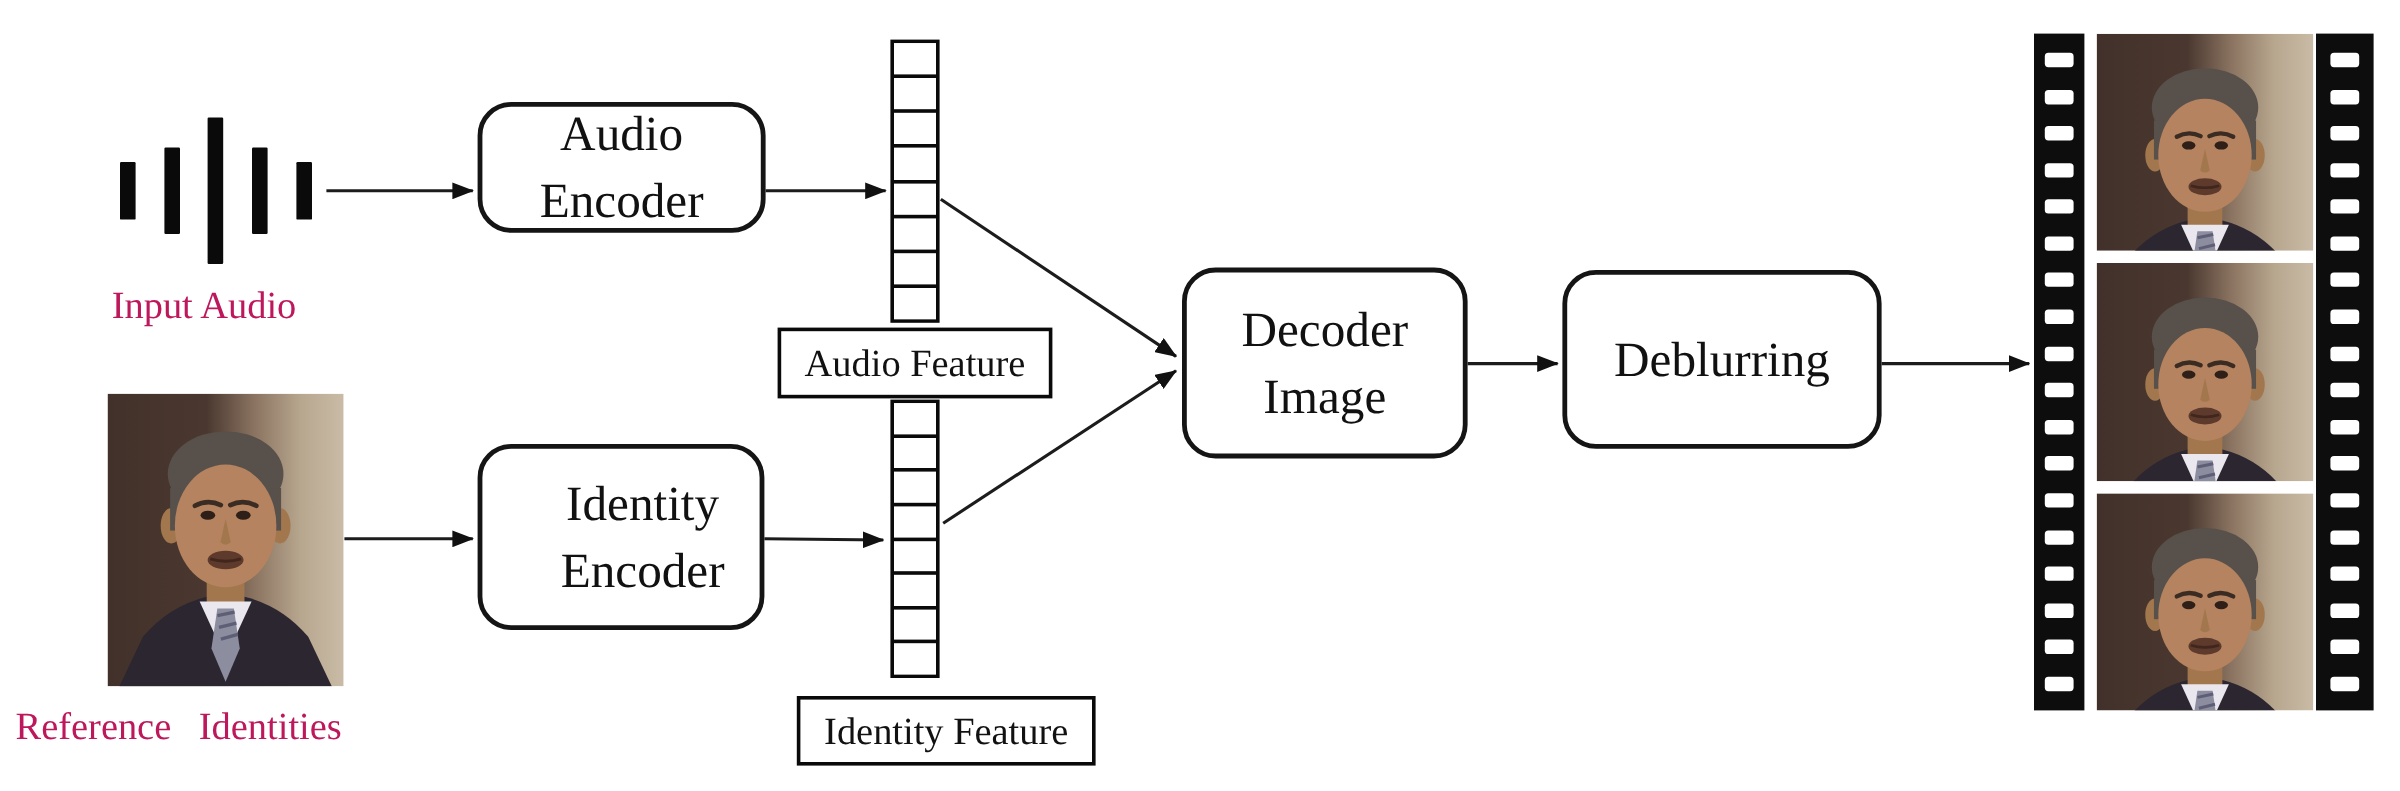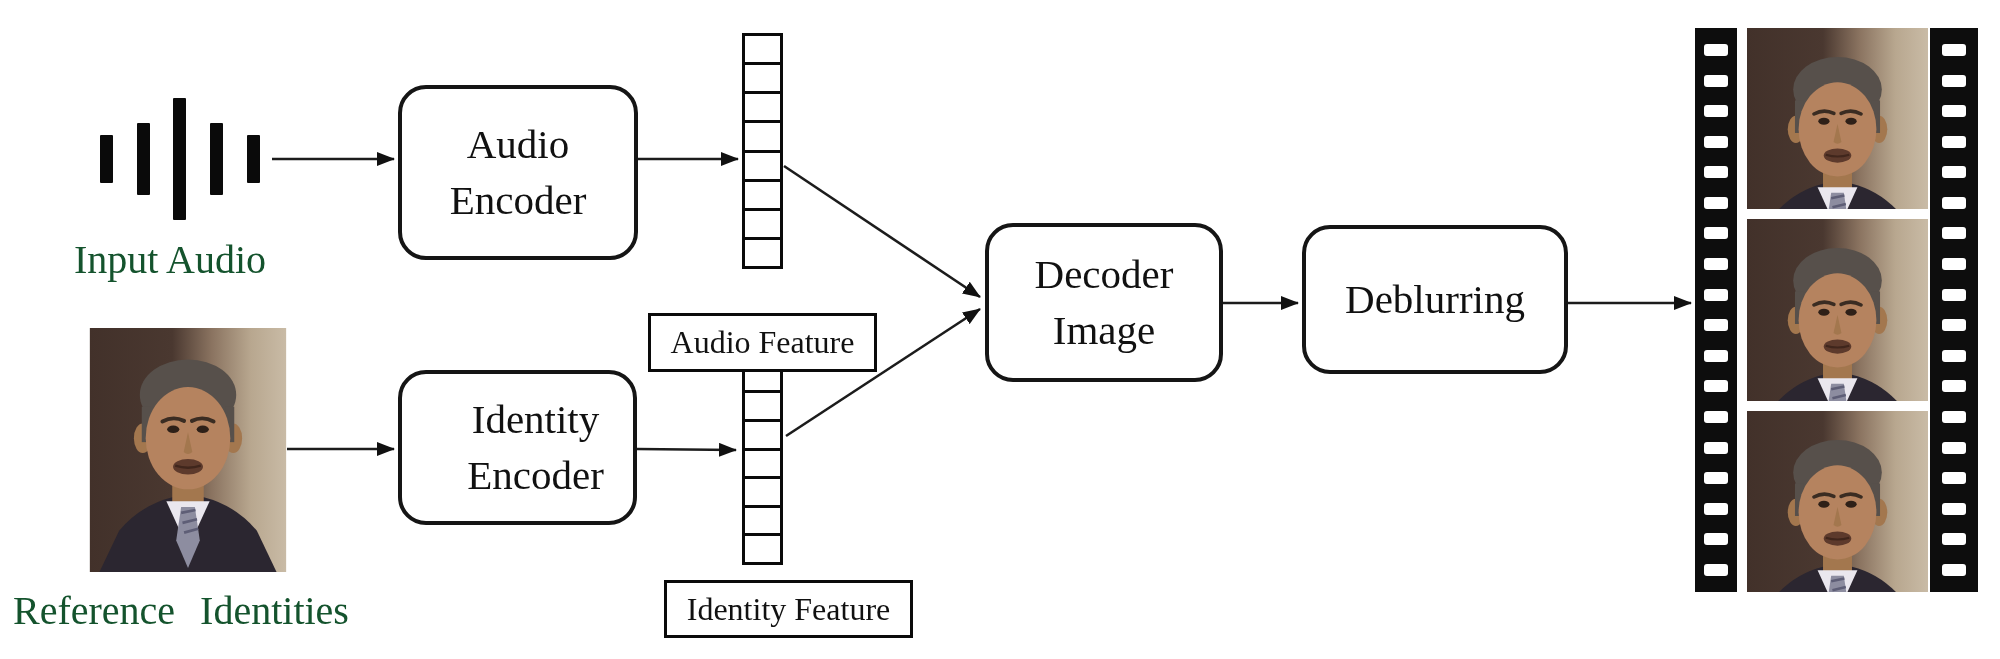--- a/index.html
+++ b/index.html
@@ -12,53 +12,53 @@
   
   #audio-icon { position:absolute; left:95px; top:95px; width:170px; height:128px; }
   .wave-bar { position:absolute; width:13px; background:#0a0a0a; border-radius:1px; }
   .wb1 { left:5px;   top:40px; height:48px; }
   .wb2 { left:42px;  top:28px; height:72px; }
   .wb3 { left:78px;  top:3px;  height:122px; }
   .wb4 { left:115px; top:28px; height:72px; }
   .wb5 { left:152px; top:40px; height:48px; }
 
   
-  .caption { position:absolute; font-size:40px; color:#14532d; white-space:nowrap; }
+  .caption { position:absolute; font-size:32px; color:#be185d; white-space:nowrap; }
   #input-audio-label { left:40px; top:236px; width:260px; text-align:center; }
   #reference-label   { left:13px; top:587px; word-spacing:15px;text-align:right; }
 
   
   .module-box {
     position:absolute; box-sizing:border-box; background:#fff;
     border:4px solid #151515; border-radius:28px;
     display:flex; flex-direction:column; align-items:center; justify-content:center;
     font-size:41px; line-height:1.36; text-align:center;
   }
-  #audio-encoder    { left:398px;  top:85px;  width:240px; height:175px; }
+  #audio-encoder    { left:398px;  top:85px;  width:240px; height:109px; }
   #identity-encoder { left:398px;  top:370px; width:239px; height:155px;padding-left:36px; }
   #image-decoder    { left:985px;  top:223px; width:238px; height:159px; }
   #deblurring       { left:1302px; top:225px; width:266px; height:149px; }
 
   
   .feature-column {
     position:absolute; box-sizing:border-box; width:41px; background:#fff;
     border:3px solid #0a0a0a; display:flex; flex-direction:column;
   }
   #audio-feature-column    { left:742px; top:33px;  height:236px; }
   #identity-feature-column { left:742px; top:333px; height:232px; }
   .feature-cell { flex:1 1 0; border-top:3px solid #0a0a0a; background:#fff; }
   .feature-cell:first-child { border-top:none; }
 
   
   .feature-label {
     position:absolute; box-sizing:border-box; background:#fff;
     border:3px solid #0a0a0a; display:flex; align-items:center; justify-content:center;
     font-size:32px; white-space:nowrap;
   }
-  #audio-feature-label    { left:648px; top:273px; width:229px; height:59px;margin-top:40px; }
+  #audio-feature-label    { left:648px; top:273px; width:229px; height:59px; }
   #identity-feature-label { left:648px; top:580px; width:249px; height:58px;margin-left:16px; }
 
   
   #reference-photo { position:absolute; left:89px; top:328px; width:198px; height:244px; }
 
   
   #film-strip { position:absolute; left:1695px; top:28px; width:283px; height:564px; }
   .sprocket-band {
     position:absolute; top:0; bottom:0; width:42px; box-sizing:border-box;
     background:var(--film,#0d0d0d);

